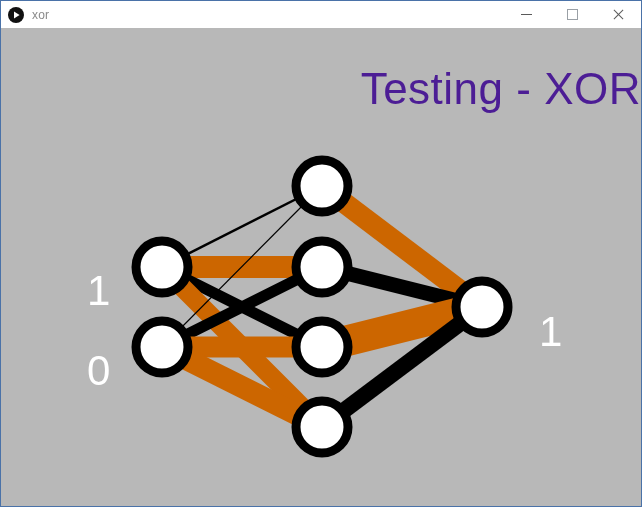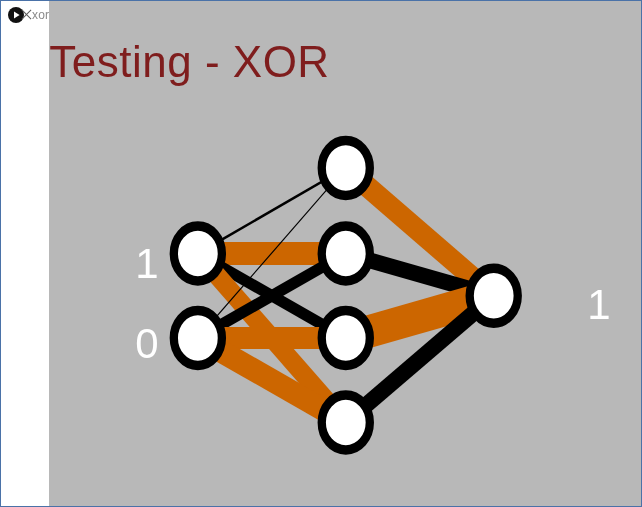--- a/index.html
+++ b/index.html
@@ -17,21 +17,21 @@
   
   #app-window {
     position: absolute;
     left: 0; top: 0;
     width: 642px;
     height: 507px;
     box-sizing: border-box;
     border: 1px solid #4a72a8;
     background: #ffffff;
     display: flex;
-    flex-direction: row;
+    flex-direction: column;
   }
 
   
   #title-bar {
     height: 27px;
     flex: 0 0 27px;
     background: #ffffff;
     display: flex;
     align-items: center;
     position: relative;
@@ -106,22 +106,22 @@
     left: 0; top: 0;
     width: 100%;
     height: 100%;
     display: block;
   }
   #heading-text {
     position: absolute;
     left: 0;
     top: 36px;
     width: 100%;
-    text-align: left;
-    color: #7f1d1d;
+    text-align: right;
+    color: #4c1d95;
     font-size: 44px;
     font-family: "Liberation Sans", sans-serif;
     font-weight: 400;
     letter-spacing: 0.5px;
     pointer-events: none;
   }
   .io-label {
     position: absolute;
     color: #ffffff;
     font-size: 42px;

